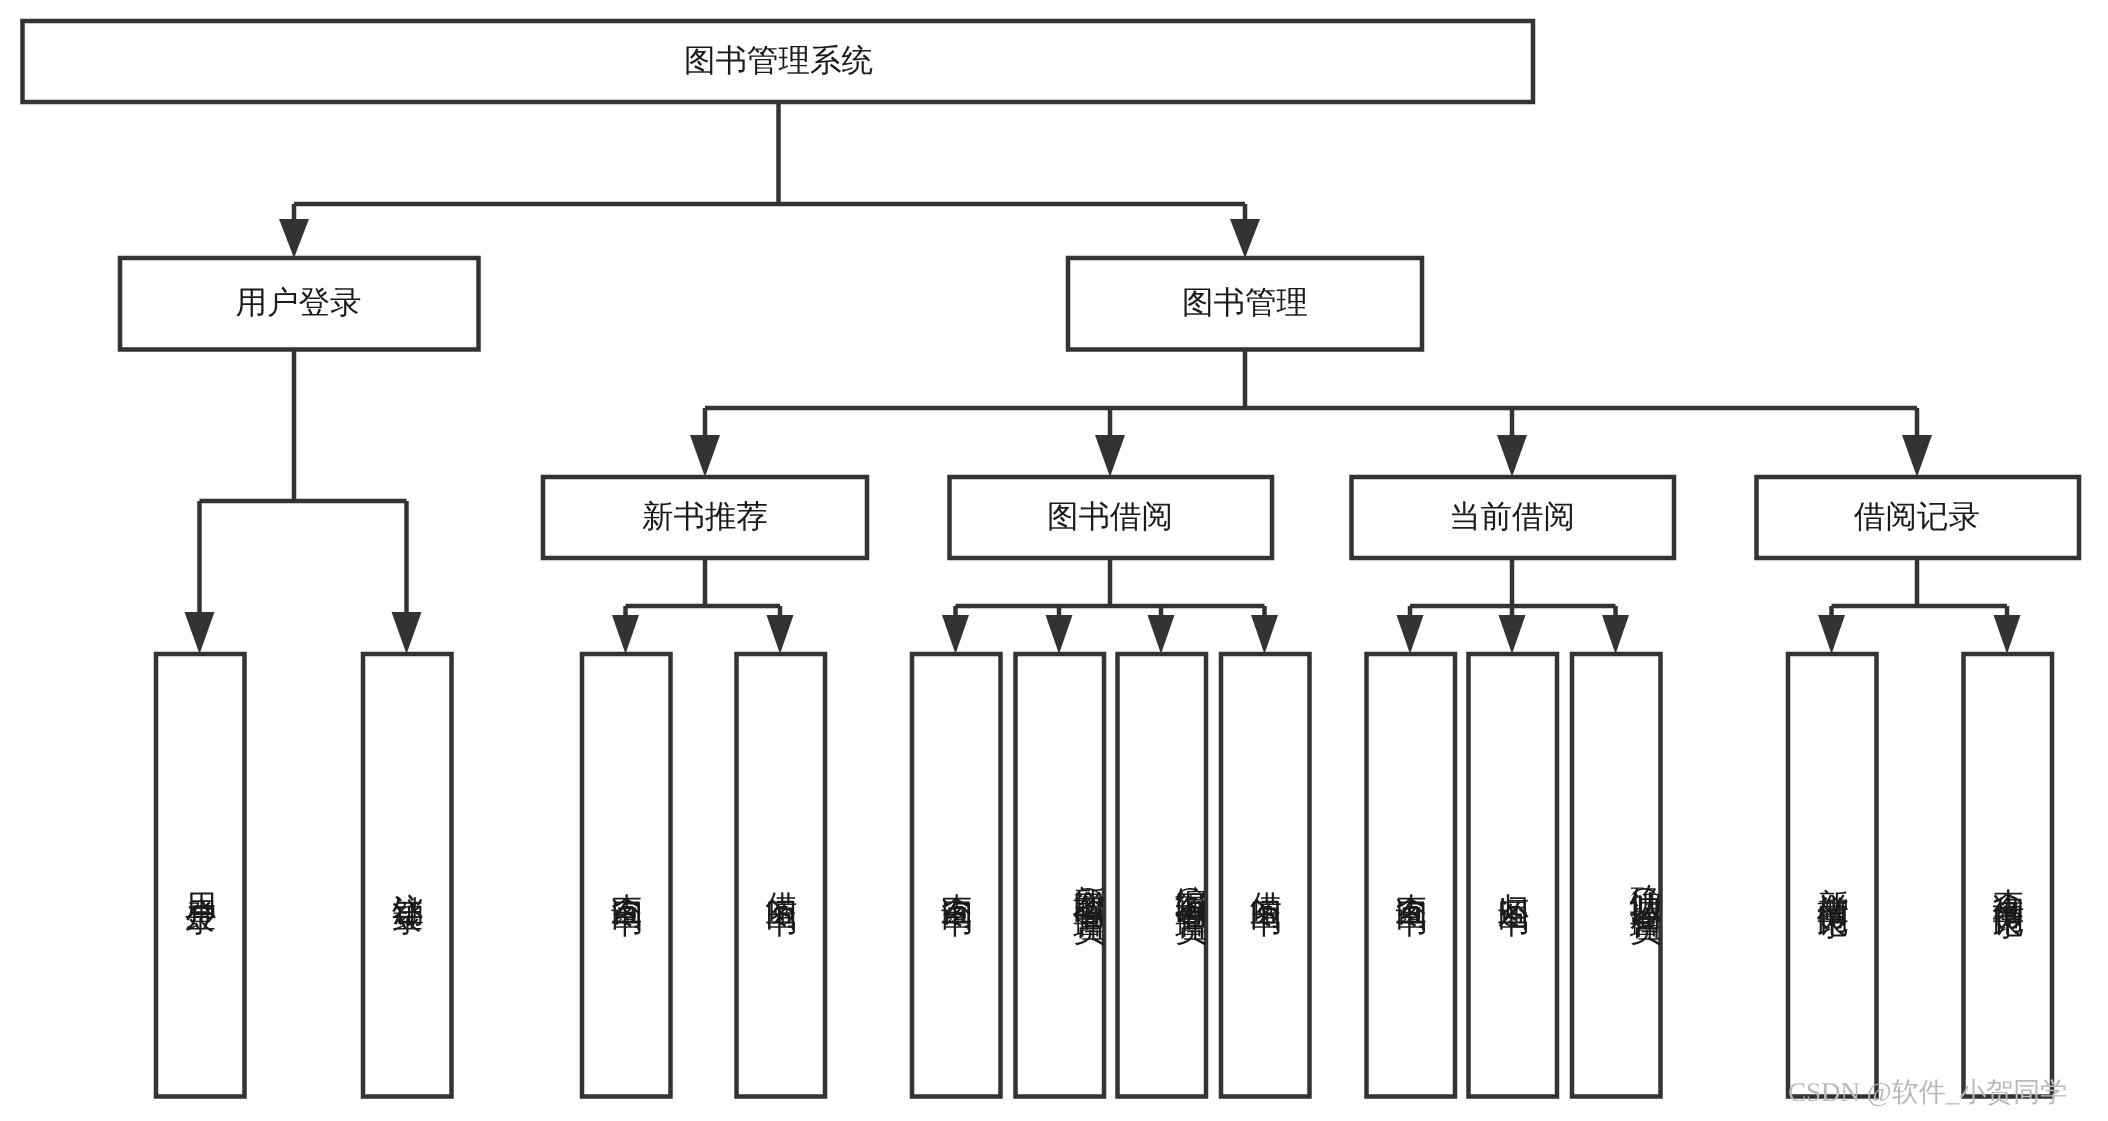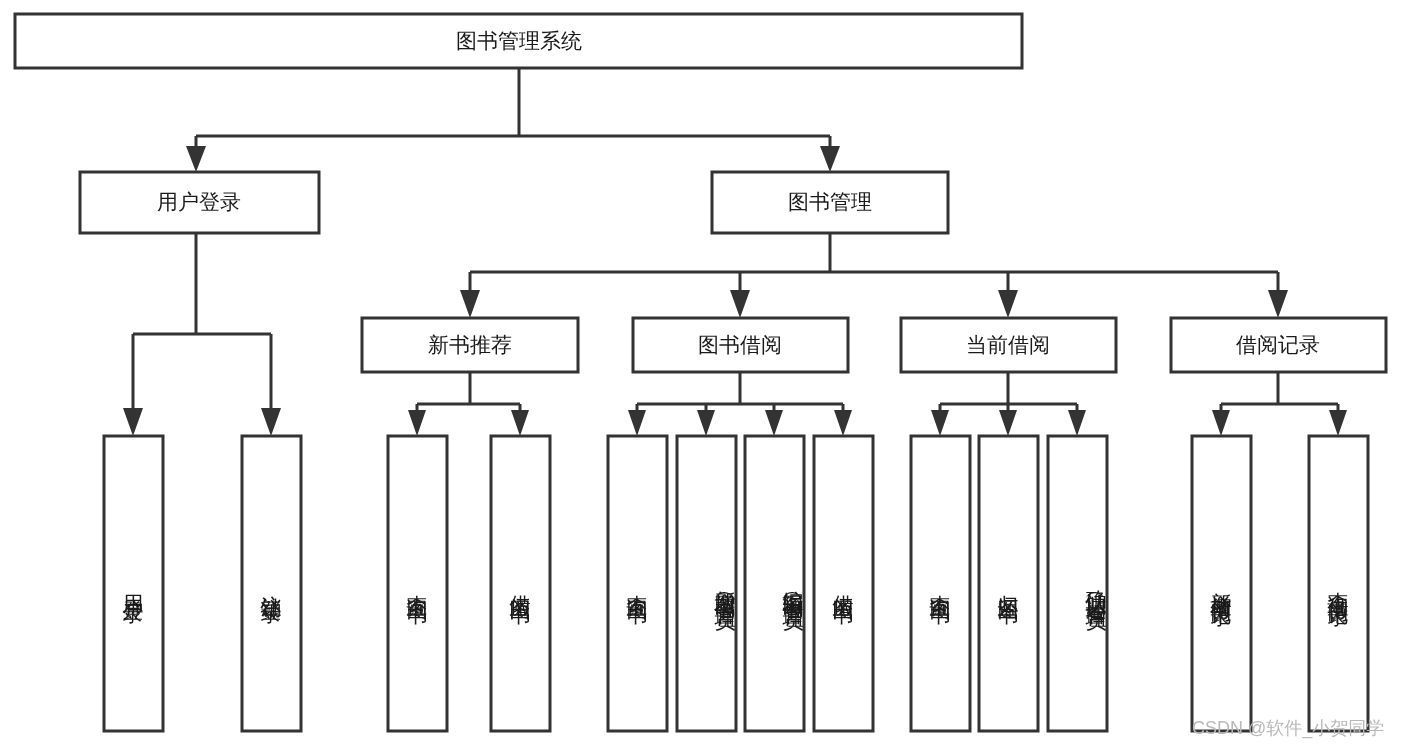--- a/index.html
+++ b/index.html
@@ -54,21 +54,21 @@
     color: #1a1a1a;
     writing-mode: vertical-rl;
     text-orientation: upright;
     letter-spacing: 3px;
     line-height: 1;
     white-space: nowrap;
     pointer-events: none;
   }
   .watermark {
     position: absolute;
-    font-family: Liberation Sans, sans-serif;
+    font-family: Liberation Serif, serif;
     font-size: 18px;
     color: #b9b9b9;
     white-space: nowrap;
     pointer-events: none;
   }
 </style>
 </head>
 <body>
 
 <div id="diagram-root">

